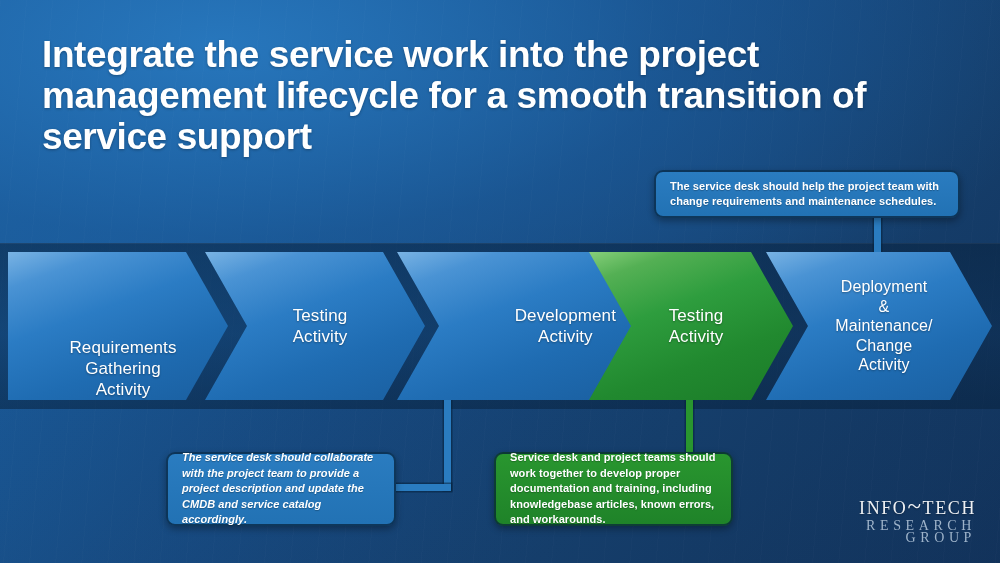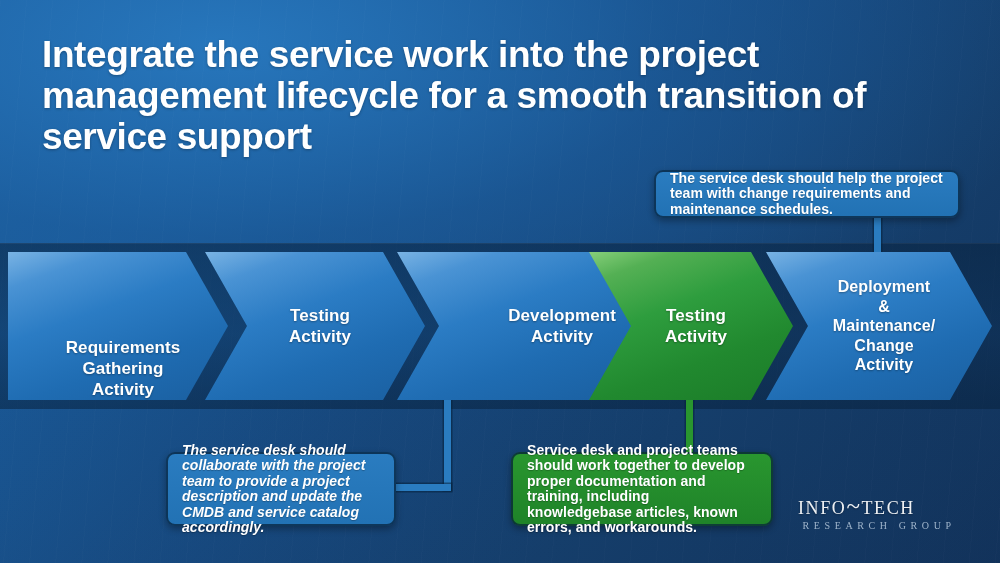--- a/index.html
+++ b/index.html
@@ -77,21 +77,21 @@
   .chev-blue {
     background: linear-gradient(160deg, #79b3e4 0%, #4a93d4 16%, #2b7cc4 40%, #1f6cb2 68%, #1a5fa0 100%);
   }
   .chev-green {
     background: linear-gradient(160deg, #86cf7a 0%, #54b054 14%, #2e9d3e 38%, #21892f 68%, #1b7b28 100%);
   }
   .chev-label {
     color: #ffffff;
     font-size: 17px;
     line-height: 21px;
-    font-weight: 700;
+    font-weight: 400;
     text-align: center;
     letter-spacing: 0.1px;
     text-shadow: 0 1px 2px rgba(0,0,0,0.32);
     white-space: pre-line;
     padding-left: 26px;
     padding-right: 16px;
   }
 
   
   .note {
@@ -104,21 +104,21 @@
     box-shadow: 0 3px 7px rgba(0,0,0,0.33);
   }
   .note-blue {
     background: linear-gradient(180deg, #2a7cc0 0%, #2272b4 100%);
   }
   .note-green {
     background: linear-gradient(180deg, #29962f 0%, #1f8329 100%);
   }
   .note-text {
     color: #ffffff;
-    font-size: 14px;
+    font-size: 11px;
     line-height: 15.5px;
     font-weight: 700;
     letter-spacing: 0.05px;
     white-space: pre-line;
     padding: 16px 14px;
     text-shadow: 0 1px 1px rgba(0,0,0,0.25);
   }
 
   
   .conn {
@@ -129,37 +129,37 @@
   .conn-green {
     background: #29962f;
   }
 
   
   .logo {
     position: absolute;
     left: 798px;
     top: 492px;
     width: 178px;
-    text-align: left;
+    text-align: right;
     opacity: 0.93;
   }
   .logo-main {
     color: #ffffff;
     font-family: "Liberation Serif", serif;
     font-size: 25px;
     line-height: 27px;
     letter-spacing: 1.6px;
     font-variant: small-caps;
     text-transform: lowercase;
     text-shadow: 0 1px 2px rgba(0,0,0,0.35);
   }
   .logo-sub {
     color: #a9bdd2;
     font-family: "Liberation Serif", serif;
-    font-size: 10px;
+    font-size: 14px;
     line-height: 12px;
     letter-spacing: 4.6px;
     margin-top: 1px;
     text-indent: 4.6px;
   }
 </style>
 </head>
 <body>
 
 <div id="stage">
@@ -207,21 +207,21 @@
   </div>
 
   <div class="note note-blue" style="left:654px; top:170px; width:306px; height:48px;">
     <div class="note-text">The service desk should help the project team with change requirements and maintenance schedules.</div>
   </div>
 
   <div class="note note-blue" style="left:166px; top:452px; width:230px; height:74px;font-style:italic;">
     <div class="note-text">The service desk should collaborate with the project team to provide a project description and update the CMDB and service catalog accordingly.</div>
   </div>
 
-  <div class="note note-green" style="left:511px; top:452px; width:262px; height:74px;">
+  <div class="note note-green" style="left:494px; top:452px; width:239px; height:74px;">
     <div class="note-text">Service desk and project teams should work together to develop proper documentation and training, including knowledgebase articles, known errors, and workarounds.</div>
   </div>
 
   <div class="logo">
     <div class="logo-main">Info~Tech</div>
     <div class="logo-sub">RESEARCH GROUP</div>
   </div>
 
 </div>
 

